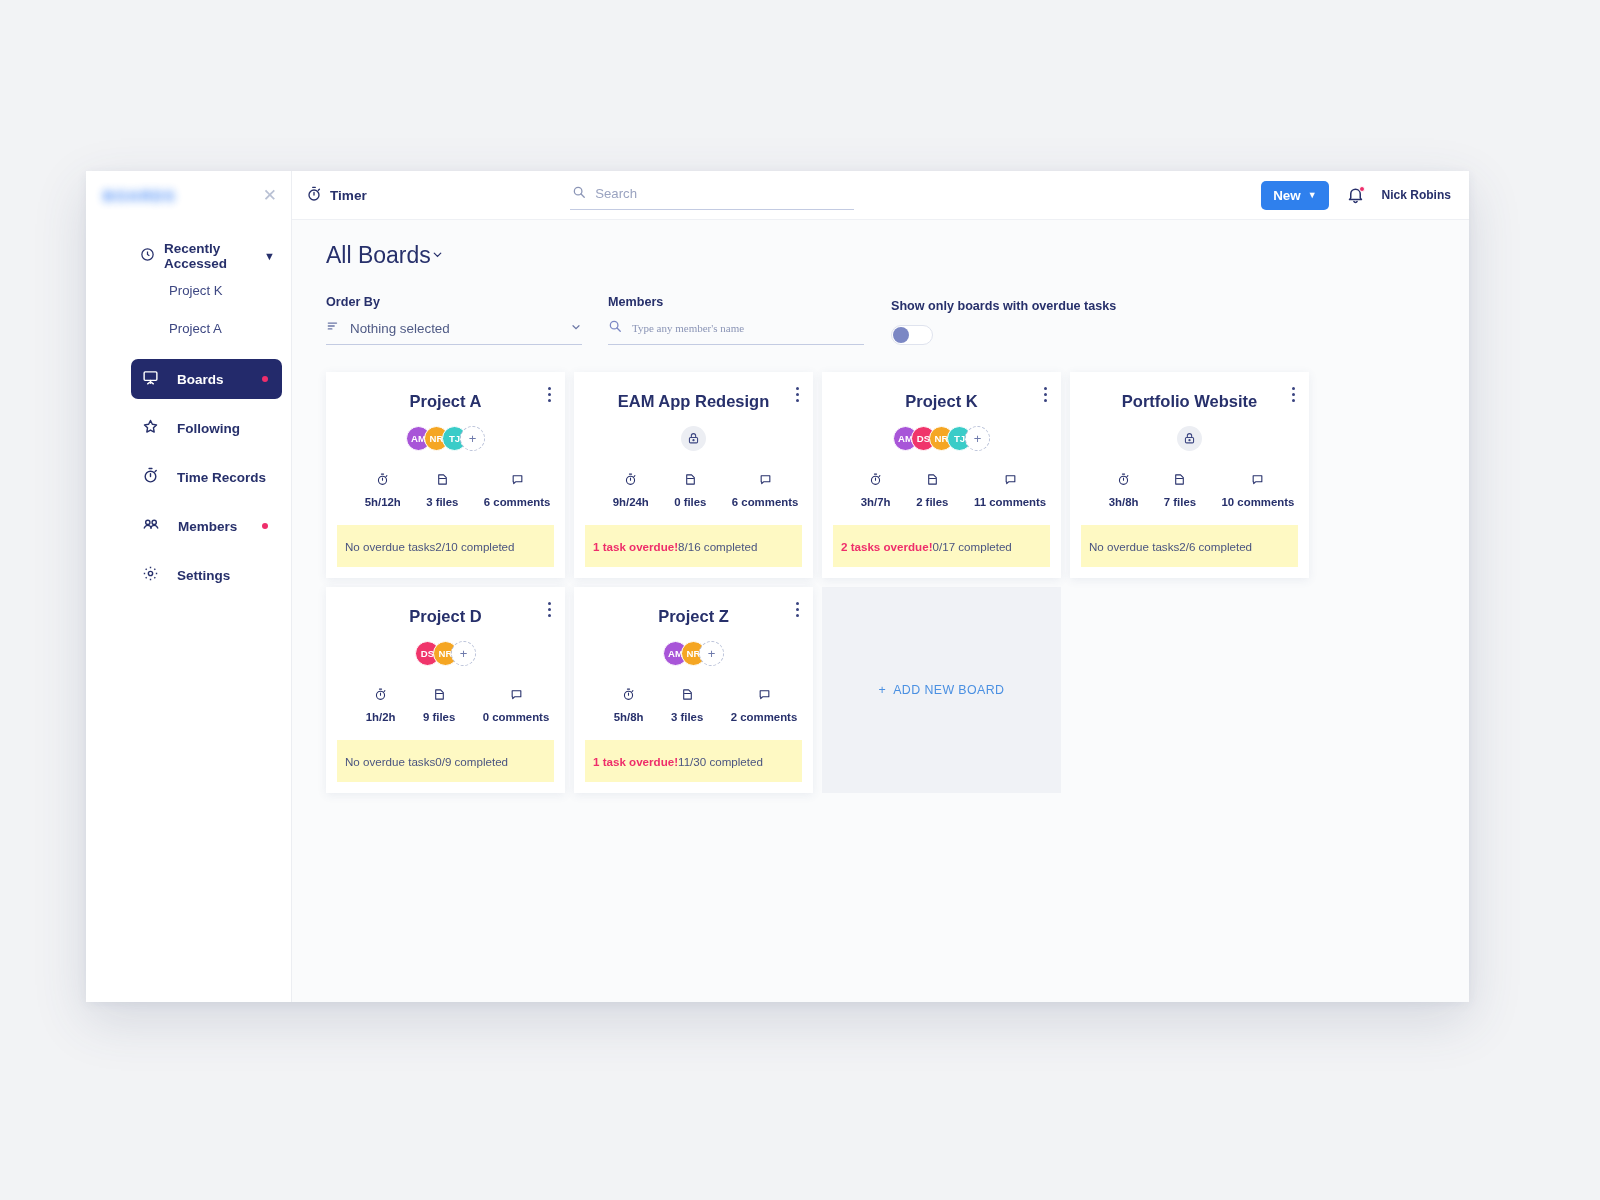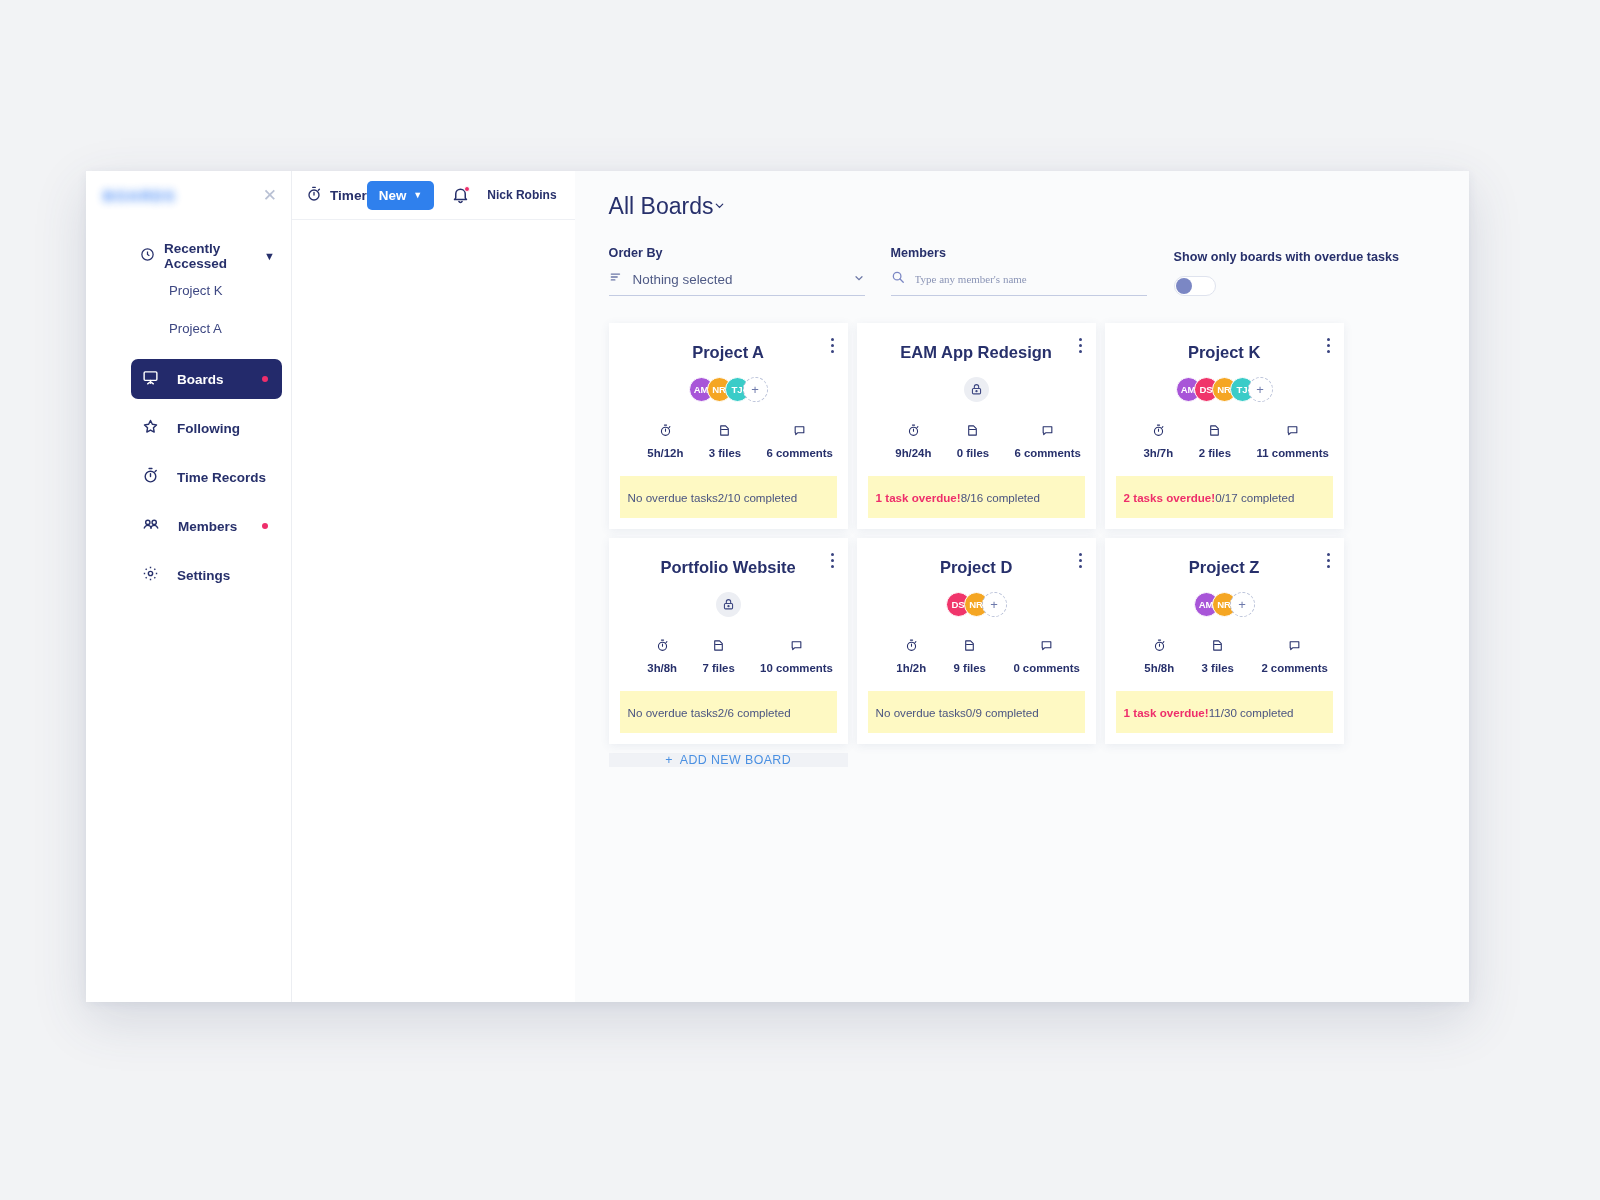--- a/index.html
+++ b/index.html
@@ -55,21 +55,21 @@
     cursor: pointer; margin-bottom: 9px; position: relative;
   }
   .nav-item.active { background: #232a6b; color: #fff; }
   .nav-item .dot {
     width: 6px; height: 6px; border-radius: 50%;
     background: #ee2e6b; margin-left: auto;
   }
   .nav-item svg { flex: 0 0 auto; }
 
   
-  .main { flex: 1; display: flex; flex-direction: row; min-width: 0; }
+  .main { flex: 1; display: flex; flex-direction: column; min-width: 0; }
   .topbar {
     height: 49px; background: #fff; display: flex; align-items: center;
     padding: 0 18px 0 14px; border-bottom: 1px solid #eef0f4;
   }
   .timer-btn {
     display: flex; align-items: center; gap: 8px;
     color: #27306b; font-size: 13.6px; font-weight: 700; cursor: pointer;
   }
   .search-wrap {
     margin-left: auto; margin-right: auto;
@@ -276,20 +276,29 @@
       <div class="timer-btn">
         <span>
           <svg width="16" height="16" viewBox="0 0 24 24" fill="none" stroke="#27306b" stroke-width="2" stroke-linecap="round">
             <circle cx="12" cy="13.5" r="7.5"></circle>
               <path d="M12 9.5v4M10 2h4M18.5 6.5l1.6-1.6"></path>
           </svg>
         </span>
         <span>Timer</span>
       </div>
 
+      <div class="search-wrap">
+        <span>
+          <svg width="14" height="14" viewBox="0 0 24 24" fill="none" stroke="#8b95b6" stroke-width="2.2" stroke-linecap="round">
+            <circle cx="10.5" cy="10.5" r="6.5"></circle>
+              <path d="M15.5 15.5L21 21"></path>
+          </svg>
+        </span>
+        <input type="text" placeholder="Search" style="">
+      </div>
 
       <div class="topbar-right">
         <button class="new-btn">
           <span>New</span>
           <span class="caret">▼</span>
         </button>
         <span class="bell">
           <svg width="19" height="19" viewBox="0 0 24 24" fill="none" stroke="#27306b" stroke-width="1.9" stroke-linecap="round" stroke-linejoin="round">
             <path d="M18 15V10a6 6 0 10-12 0v5l-1.6 2.2h15.2L18 15z"></path>
               <path d="M10 19.5a2.2 2.2 0 004 0"></path>

